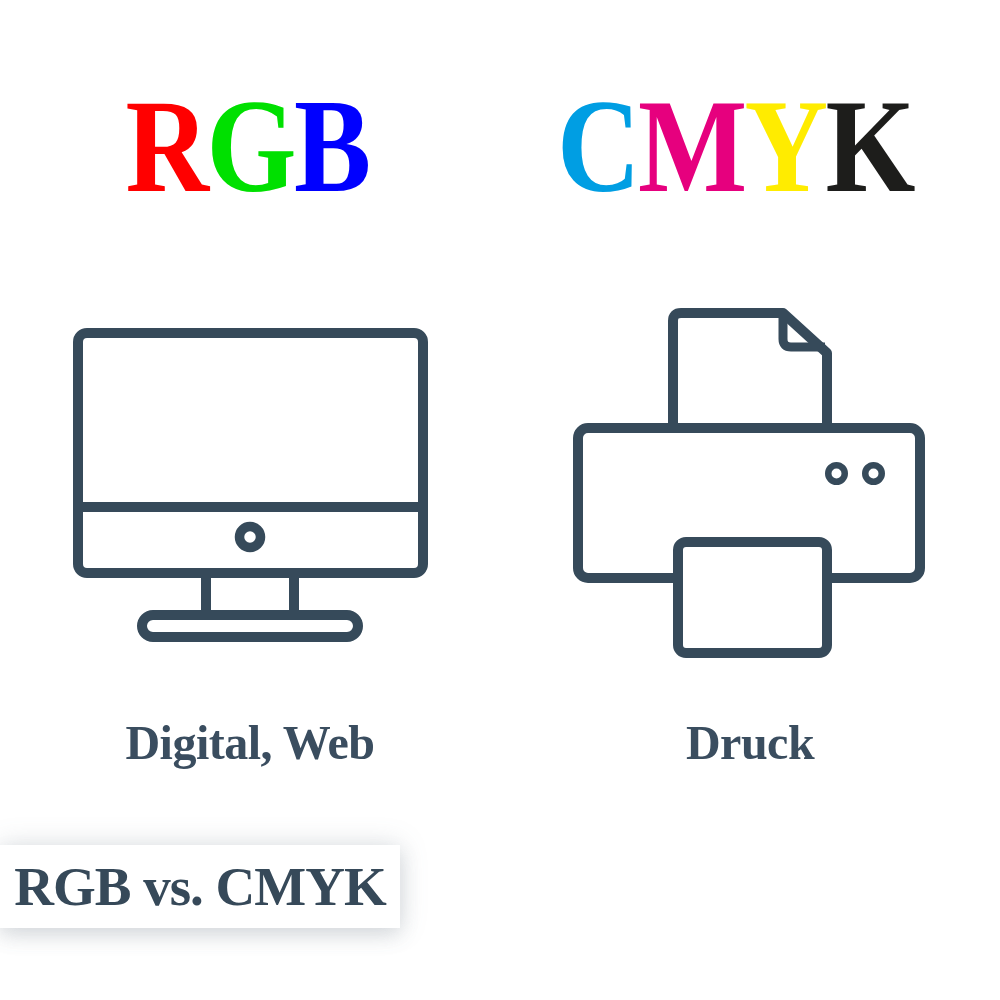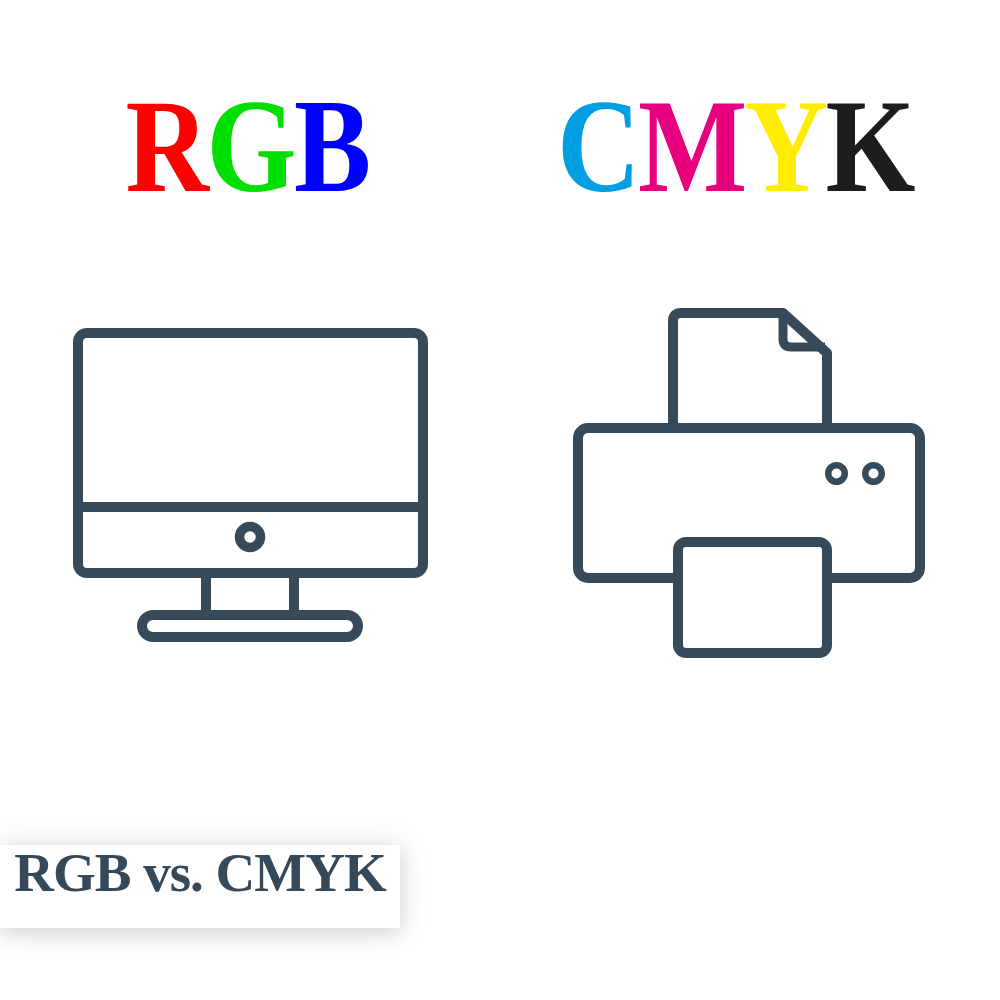--- a/index.html
+++ b/index.html
@@ -29,21 +29,21 @@
     position:absolute; top:719px; width:500px; margin:0;
     text-align:center; font-size:48px; font-weight:600;
     letter-spacing:-0.5px; line-height:1;
   }
   .col-label-left  { left:0; }
   .col-label-right { left:500px; }
   .caption-box {
     position:absolute; left:0; top:845px; width:400px; height:83px;
     background:#ffffff;
     box-shadow:0 0 26px rgba(104,118,132,0.22), 0 8px 18px rgba(104,118,132,0.16);
-    display:flex; align-items:flex-start; justify-content:center;
+    display:flex; align-items:center; justify-content:center;
   }
   .caption-text {
     font-size:55px; font-weight:600; letter-spacing:-1px; line-height:1;
     white-space:nowrap;
   }
 </style>
 </head>
 <body>
 
 <div class="canvas">
@@ -71,18 +71,20 @@
     <svg width="354" height="350" viewBox="0 0 354 350" xmlns="http://www.w3.org/2000/svg">
       <path class="filled" d="M100,124 V13 Q100,5 108,5 H210 L254,45 V124"></path>
       <path d="M210,7 V31 Q210,39 218,39 H252" style="stroke-width:9"></path>
       <rect class="filled" x="5" y="120" width="342" height="150" rx="10"></rect>
       <circle class="filled" cx="263.5" cy="165.5" r="8.25" style="stroke-width:6.5"></circle>
       <circle class="filled" cx="300.5" cy="165.5" r="8.25" style="stroke-width:6.5"></circle>
       <rect class="filled" x="105" y="234" width="149" height="111" rx="8"></rect>
     </svg>
   </span>
 
+  <p class="col-label col-label-left" style="color: rgb(58, 77, 95);">Digital, Web</p>
+  <p class="col-label col-label-right" style="color: rgb(58, 77, 95);">Druck</p>
 
   <div class="caption-box">
     <span class="caption-text" style="color: rgb(54, 73, 89);">RGB vs. CMYK</span>
   </div>
 
 </div>
 
 </body></html>

